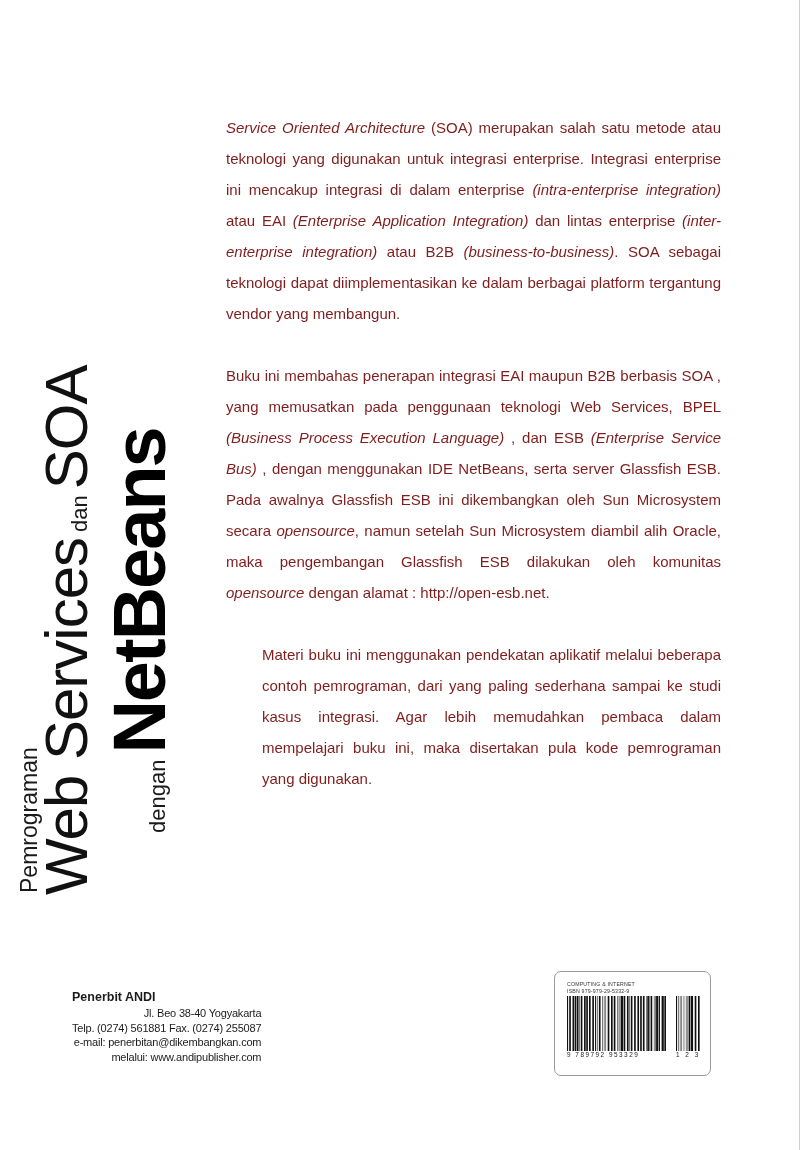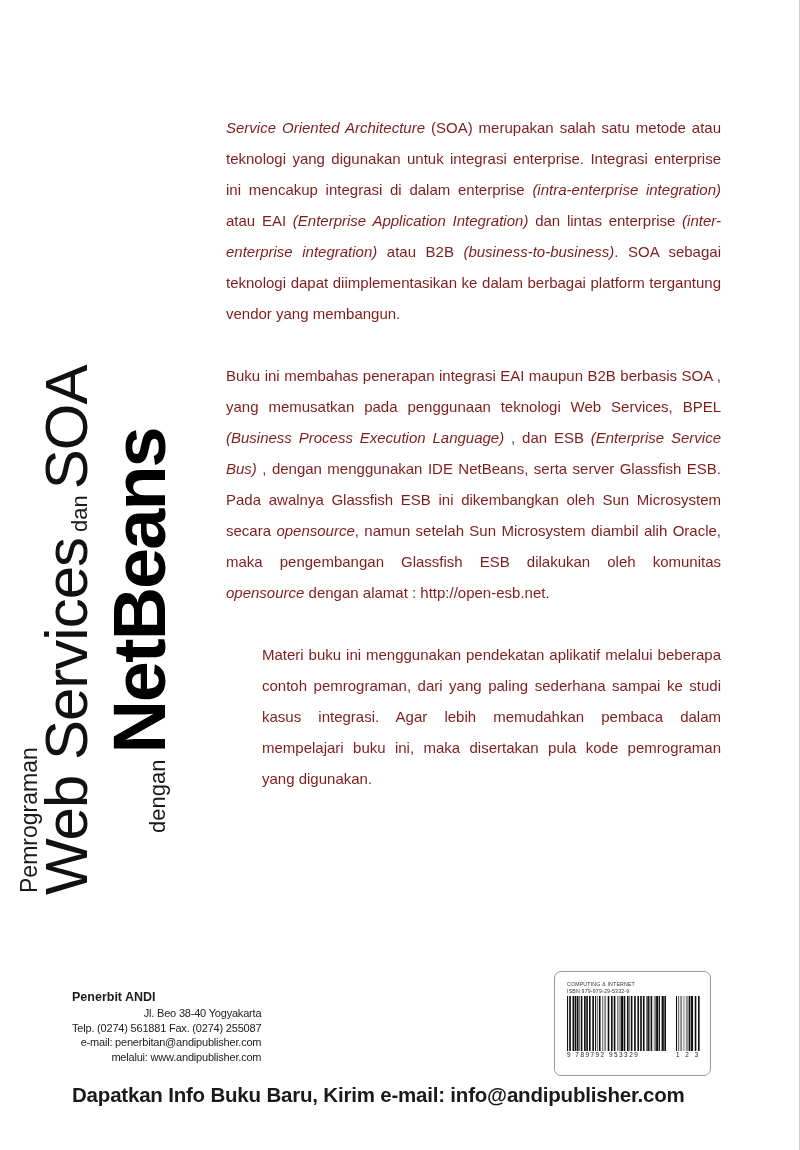--- a/index.html
+++ b/index.html
@@ -216,21 +216,21 @@
   <div class="copy" id="blurb-root">
       <p><i>Service Oriented Architecture</i><span> (SOA) merupakan salah satu metode atau teknologi yang digunakan untuk integrasi enterprise.  Integrasi enterprise ini mencakup integrasi di dalam enterprise </span><i>(intra-enterprise integration)</i><span> atau EAI </span><i>(Enterprise Application Integration)</i><span> dan lintas enterprise  </span><i>(inter-enterprise integration)</i><span> atau B2B </span><i>(business-to-business)</i><span>.   SOA sebagai teknologi dapat diimplementasikan ke dalam berbagai platform tergantung vendor yang membangun.</span></p>
       <p><span>Buku ini membahas penerapan integrasi EAI maupun B2B berbasis SOA , yang memusatkan pada penggunaan teknologi Web Services, BPEL </span><i>(Business Process Execution Language)</i><span> , dan ESB </span><i>(Enterprise Service Bus)</i><span> , dengan menggunakan IDE NetBeans, serta server Glassfish ESB. Pada awalnya Glassfish ESB ini dikembangkan oleh Sun Microsystem secara </span><i>opensource</i><span>, namun setelah Sun Microsystem diambil alih Oracle, maka pengembangan Glassfish ESB dilakukan oleh komunitas </span><i>opensource</i><span>  dengan alamat : http://open-esb.net.</span></p>
       <p><span>Materi buku ini menggunakan pendekatan aplikatif melalui beberapa contoh pemrograman, dari yang paling sederhana sampai ke studi kasus integrasi. Agar lebih memudahkan pembaca dalam mempelajari buku ini, maka disertakan pula kode pemrograman yang digunakan.</span></p>
     </div>
 
   <div class="publisher">
     <div class="pub-name">Penerbit ANDI</div>
     <div class="pub-line">Jl. Beo 38-40 Yogyakarta</div>
     <div class="pub-line">Telp. (0274) 561881 Fax. (0274) 255087</div>
-    <div class="pub-line">e-mail: penerbitan@andipublisher.com</div>
+    <div class="pub-line">e-mail: penerbitan@dikembangkan.com</div>
     <div class="pub-line">melalui: www.andipublisher.com</div>
   </div>
 
   <div class="barcode-box">
     <div class="bc-caption">
       <div>COMPUTING &amp; INTERNET</div>
       <div>ISBN  979-979-29-5332-9</div>
     </div>
     <svg class="bc-bars-main" viewBox="0 0 101 55" preserveAspectRatio="none" id="bars-main">
         <rect x="0.00" y="0" width="1.10" height="55" fill="#111"></rect>
@@ -286,15 +286,14 @@
         <rect x="11.55" y="0" width="0.55" height="55" fill="#111"></rect>
         <rect x="12.65" y="0" width="1.65" height="55" fill="#111"></rect>
         <rect x="14.85" y="0" width="2.20" height="55" fill="#111"></rect>
         <rect x="18.70" y="0" width="1.65" height="55" fill="#111"></rect>
         <rect x="22.00" y="0" width="1.65" height="55" fill="#111"></rect>
       </svg>
     <div class="bc-digits-main">9 789792 953329</div>
     <div class="bc-digits-addon">1 2 3 0 1</div>
   </div>
 
-  <div class="tagline">Dapatkan Info Buku Baru, Kirim e-mail: info@andipublisher.com</div>
 
 </div>
 
 </body></html>

